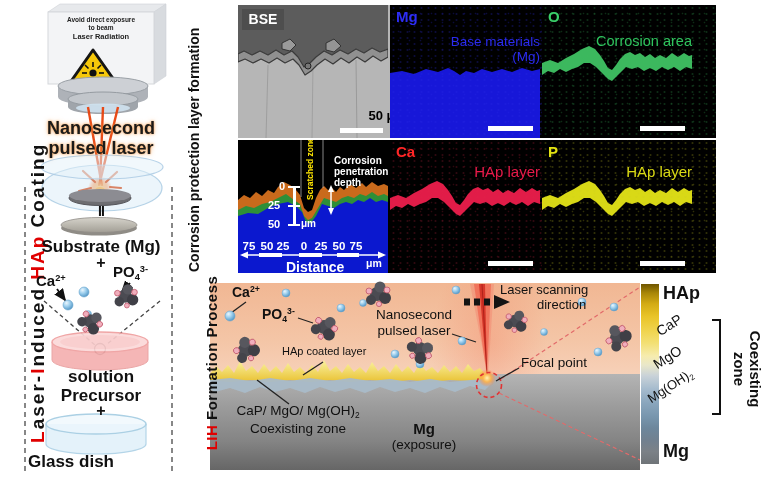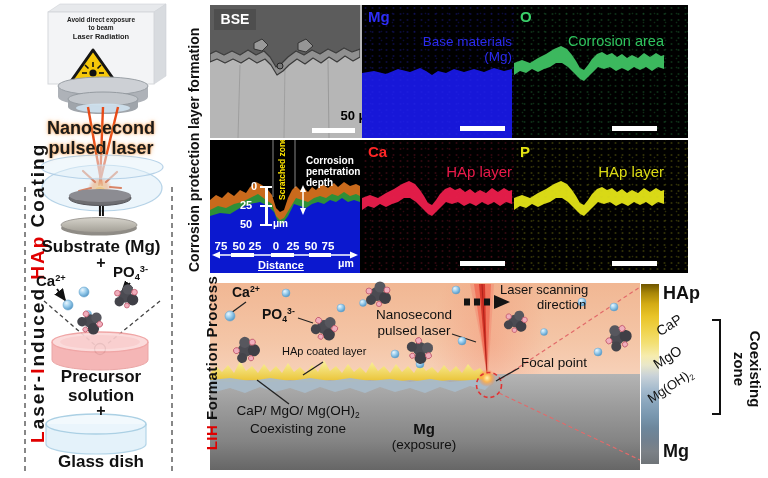--- a/index.html
+++ b/index.html
@@ -5,21 +5,21 @@
   html,body{margin:0;padding:0;background:#fff;}
   #fig{position:relative;width:768px;height:478px;background:#fff;overflow:hidden;
        font-family:"Liberation Sans","DejaVu Sans",sans-serif;color:#111;}
   .abs{position:absolute;}
   .b{font-weight:bold;}
   .red{color:#e00000;}
   .vlabel{position:absolute;white-space:pre;transform-origin:0 0;transform:rotate(-90deg);}
   .sup{font-size:.62em;position:relative;top:-.55em;font-weight:inherit;}
   .sub{font-size:.62em;position:relative;top:.35em;font-weight:inherit;}
   
-  .panel{position:absolute;width:174px;height:133px;background:#000;overflow:hidden;}
+  .panel{position:absolute;width:174px;height:133px;background:#000;overflow:hidden;margin-left:28px;}
   .panel svg{position:absolute;left:0;top:0;}
   .speck{position:absolute;left:0;top:0;right:0;bottom:0;opacity:.45;pointer-events:none;
     background-image:radial-gradient(circle,var(--sc) .8px,transparent 1.3px),
                      radial-gradient(circle,var(--sc) .7px,transparent 1.1px);
     background-size:7px 6px,11px 9px;background-position:0 0,3px 4px;}
   .ptag{position:absolute;left:6px;top:3px;font-weight:bold;font-size:15px;}
   .pcap{position:absolute;left:0;width:150px;text-align:right;font-weight:normal;}
   .sbar{position:absolute;background:#fff;height:5px;width:45px;}
   
   .bot-bg{position:absolute;left:210px;top:283px;width:430px;height:187px;
@@ -122,21 +122,21 @@
     <div class="abs b" style="left:30px;top:59px;font-size:11px;color:#fff;">25</div>
     <div class="abs b" style="left:30px;top:78px;font-size:11px;color:#fff;">50</div>
     <div class="abs b" style="left:63px;top:78px;font-size:10px;color:#fff;">μm</div>
     <div class="xtick" style="left:11px;">75</div>
     <div class="xtick" style="left:29px;">50</div>
     <div class="xtick" style="left:45px;">25</div>
     <div class="xtick" style="left:66px;">0</div>
     <div class="xtick" style="left:83px;">25</div>
     <div class="xtick" style="left:101px;">50</div>
     <div class="xtick" style="left:118px;">75</div>
-    <div class="abs b" style="left:48px;top:119px;font-size:11px;color:#fff;text-decoration:underline;">Distance</div>
+    <div class="abs b" style="left:48px;top:119px;font-size:14px;color:#fff;text-decoration:underline;">Distance</div>
     <div class="abs b" style="left:128px;top:117px;font-size:10.5px;color:#fff;">μm</div>
   </div>
 
   <div class="panel" style="left:362px;top:140px;">
     <svg width="150" height="133" viewBox="0 0 150 133">
       <rect width="150" height="133" fill="#000"></rect>
       <path d="M0,58 L8,55 L16,58 L24,53 L32,49 L40,44 L47,41 L53,44 L58,50 L62,56 L66,63 L70,65 L74,60 L78,54 L83,49 L88,47 L93,50 L98,48 L103,52 L108,49 L113,53 L118,50 L124,53 L130,48 L136,52 L142,48 L147,51 L150,50 L150,64 L144,62 L138,66 L132,62 L126,65 L120,62 L114,66 L108,63 L102,66 L96,62 L90,64 L84,62 L78,68 L74,72 L70,76 L66,74 L62,70 L58,66 L54,62 L48,58 L42,58 L36,62 L30,64 L24,67 L18,64 L12,68 L6,66 L0,70 Z" fill="#e11c48"></path>
     </svg>
     <div class="speck" style="--sc:rgba(225,40,75,.45);"></div>
     <div class="ptag" style="color:#ff2626;">Ca</div>
@@ -376,25 +376,25 @@
   <div class="abs b" style="left:28px;width:146px;top:203px;text-align:center;font-size:14px;letter-spacing:-1px;z-index:3;">II</div>
   <div class="abs b" style="left:28px;width:146px;top:237px;text-align:center;font-size:17px;z-index:3;">Substrate (Mg)</div>
   <div class="abs b" style="left:28px;width:146px;top:254px;text-align:center;font-size:16px;z-index:3;">+</div>
   <div class="abs b" style="left:36px;top:272px;font-size:15px;z-index:3;">
     <span>Ca</span><span class="sup">2+</span>
   </div>
   <div class="abs b" style="left:113px;top:263px;font-size:15px;z-index:3;">
     <span>PO</span><span class="sub">4</span><span class="sup">3-</span>
   </div>
   <div class="abs b" style="left:28px;width:146px;top:367px;text-align:center;font-size:17px;line-height:19px;z-index:3;">
+    <div>solution</div>
     <div>Precursor</div>
-    <div>solution</div>
   </div>
   <div class="abs b" style="left:28px;width:146px;top:402px;text-align:center;font-size:16px;z-index:3;">+</div>
-  <div class="abs b" style="left:28px;width:146px;top:452px;text-align:center;font-size:17px;z-index:3;">Glass dish</div>
+  <div class="abs b" style="left:28px;width:146px;top:452px;font-size:17px;z-index:3;">Glass dish</div>
 
   <div class="abs b" style="left:232px;top:284px;font-size:14px;z-index:3;">
     <span>Ca</span><span class="sup">2+</span>
   </div>
   <div class="abs b" style="left:262px;top:306px;font-size:14px;z-index:3;">
     <span>PO</span><span class="sub">4</span><span class="sup">3-</span>
   </div>
   <div class="abs" style="left:365px;top:307px;width:98px;text-align:center;font-size:13.5px;line-height:15.5px;z-index:3;">
     <div>Nanosecond</div>
     <div>pulsed laser</div>

